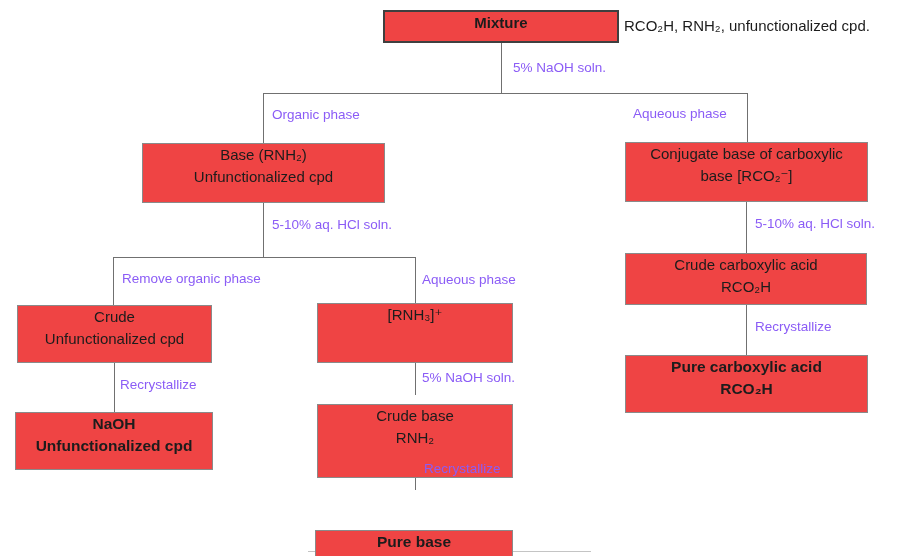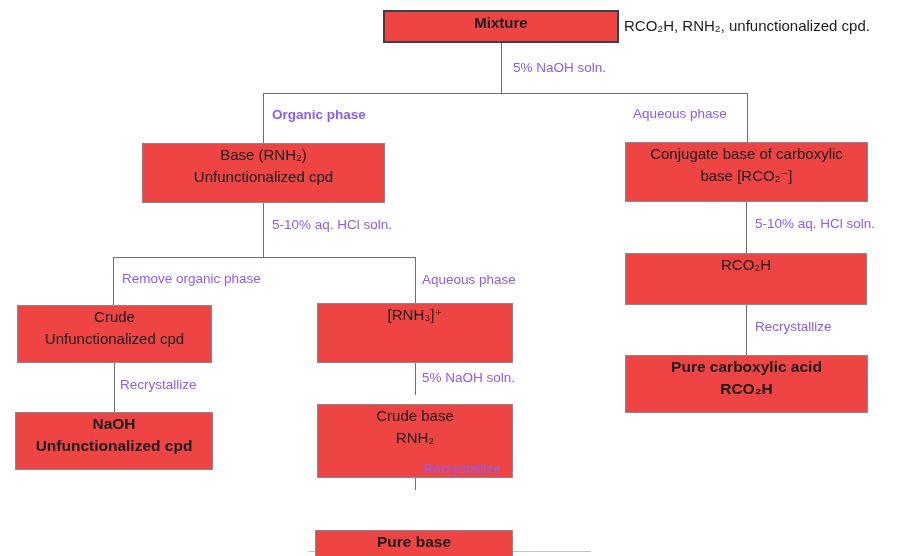--- a/index.html
+++ b/index.html
@@ -87,20 +87,21 @@
   <div class="box" style="left:17px; top:305px; width:195px; height:58px;">
     <span>Crude</span>
     <span>Unfunctionalized cpd</span>
   </div>
 
   <div class="box" style="left:317px; top:303px; width:196px; height:60px;">
     <span>[RNH₃]⁺</span>
   </div>
 
   <div class="box" style="left:625px; top:253px; width:242px; height:52px;">
+    <span>Crude carboxylic acid</span>
     <span>RCO₂H</span>
   </div>
 
   <div class="box bold" style="left:15px; top:412px; width:198px; height:58px;">
     <span>NaOH</span>
     <span>Unfunctionalized cpd</span>
   </div>
 
   <div class="box" style="left:317px; top:404px; width:196px; height:74px;">
     <span>Crude base</span>
@@ -112,21 +113,21 @@
     <span>RCO₂H</span>
   </div>
 
   <div class="box bold" style="left:315px; top:490px; width:198px; height:53px;margin-top:40px;">
     <span>Pure base</span>
     <span>RNH₂</span>
   </div>
 
   <div class="annotation" style="left:624px; top:17px;">RCO₂H, RNH₂, unfunctionalized cpd.</div>
   <div class="edge-label" style="left:513px; top:60px;">5% NaOH soln.</div>
-  <div class="edge-label" style="left:272px; top:107px;font-weight:bold;">Organic phase</div>
+  <div class="edge-label" style="left:272px; top:107px;">Organic phase</div>
   <div class="edge-label" style="left:633px; top:106px;">Aqueous phase</div>
   <div class="edge-label" style="left:272px; top:217px;">5-10% aq. HCl soln.</div>
   <div class="edge-label" style="left:122px; top:271px;">Remove organic phase</div>
   <div class="edge-label" style="left:422px; top:272px;">Aqueous phase</div>
   <div class="edge-label" style="left:422px; top:370px;">5% NaOH soln.</div>
   <div class="edge-label" style="left:120px; top:377px;">Recrystallize</div>
   <div class="edge-label" style="left:424px; top:461px;">Recrystallize</div>
   <div class="edge-label" style="left:755px; top:216px;">5-10% aq. HCl soln.</div>
   <div class="edge-label" style="left:755px; top:319px;">Recrystallize</div>
 

